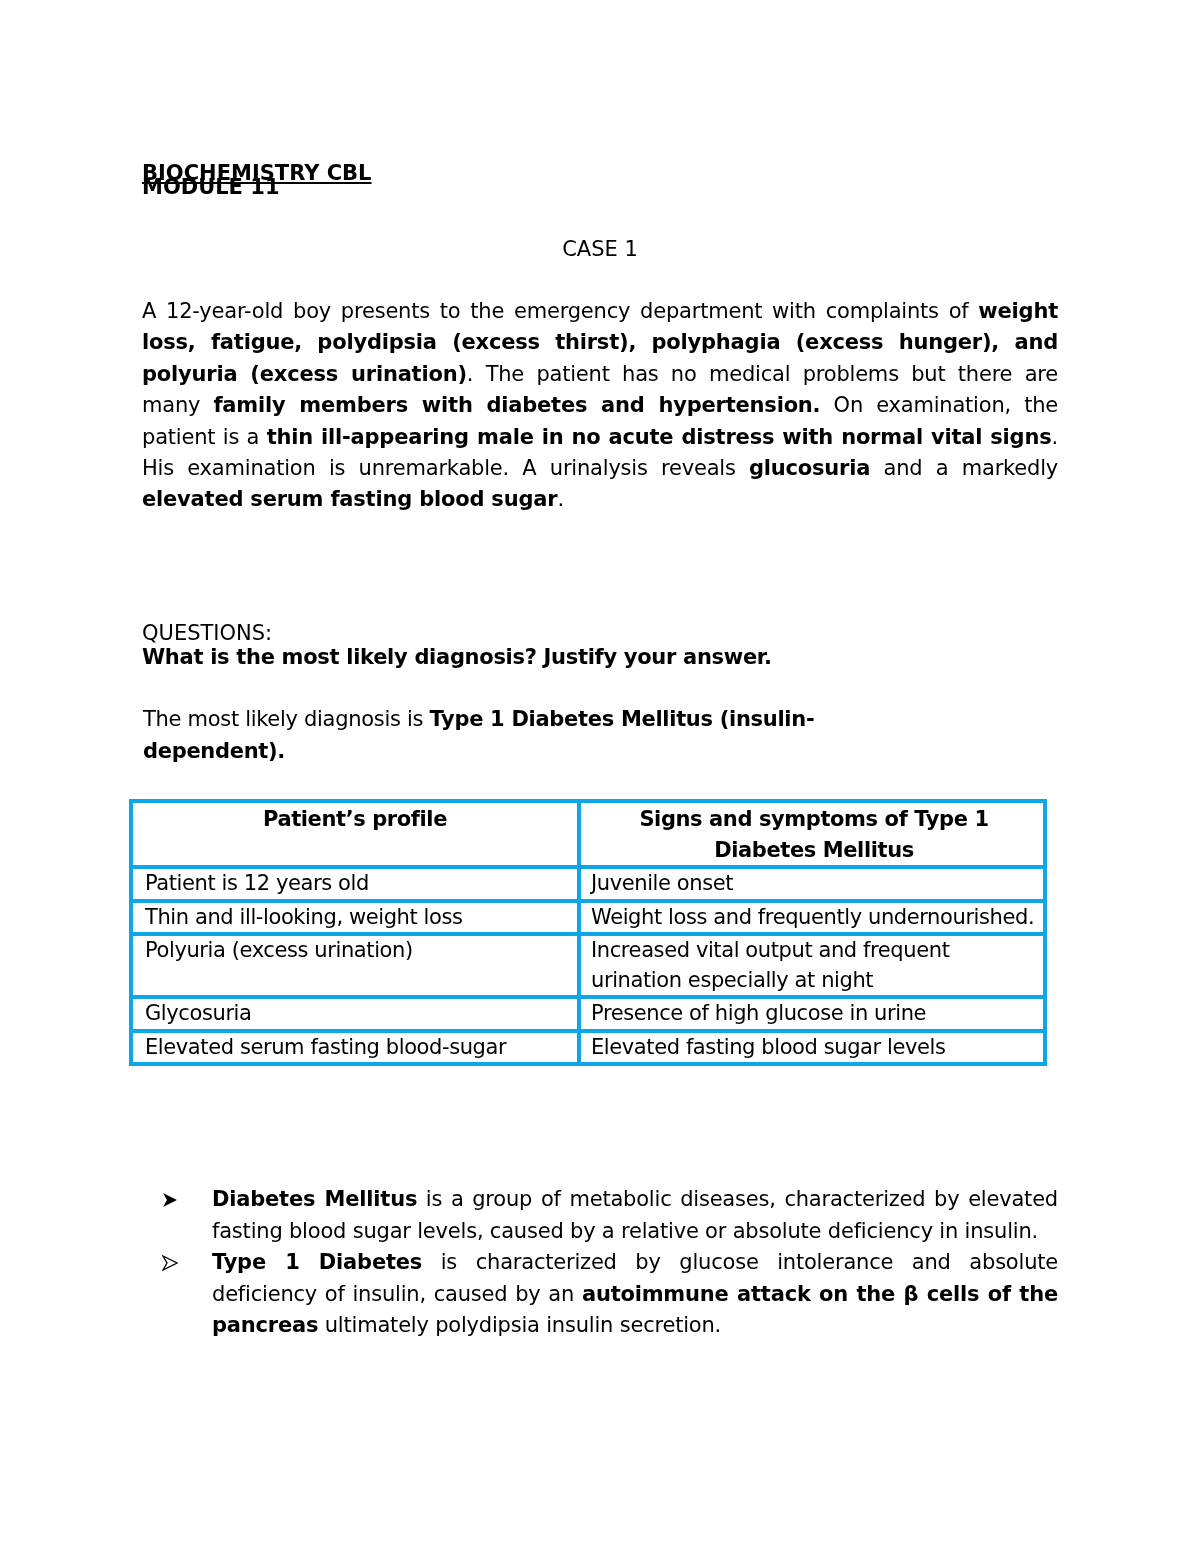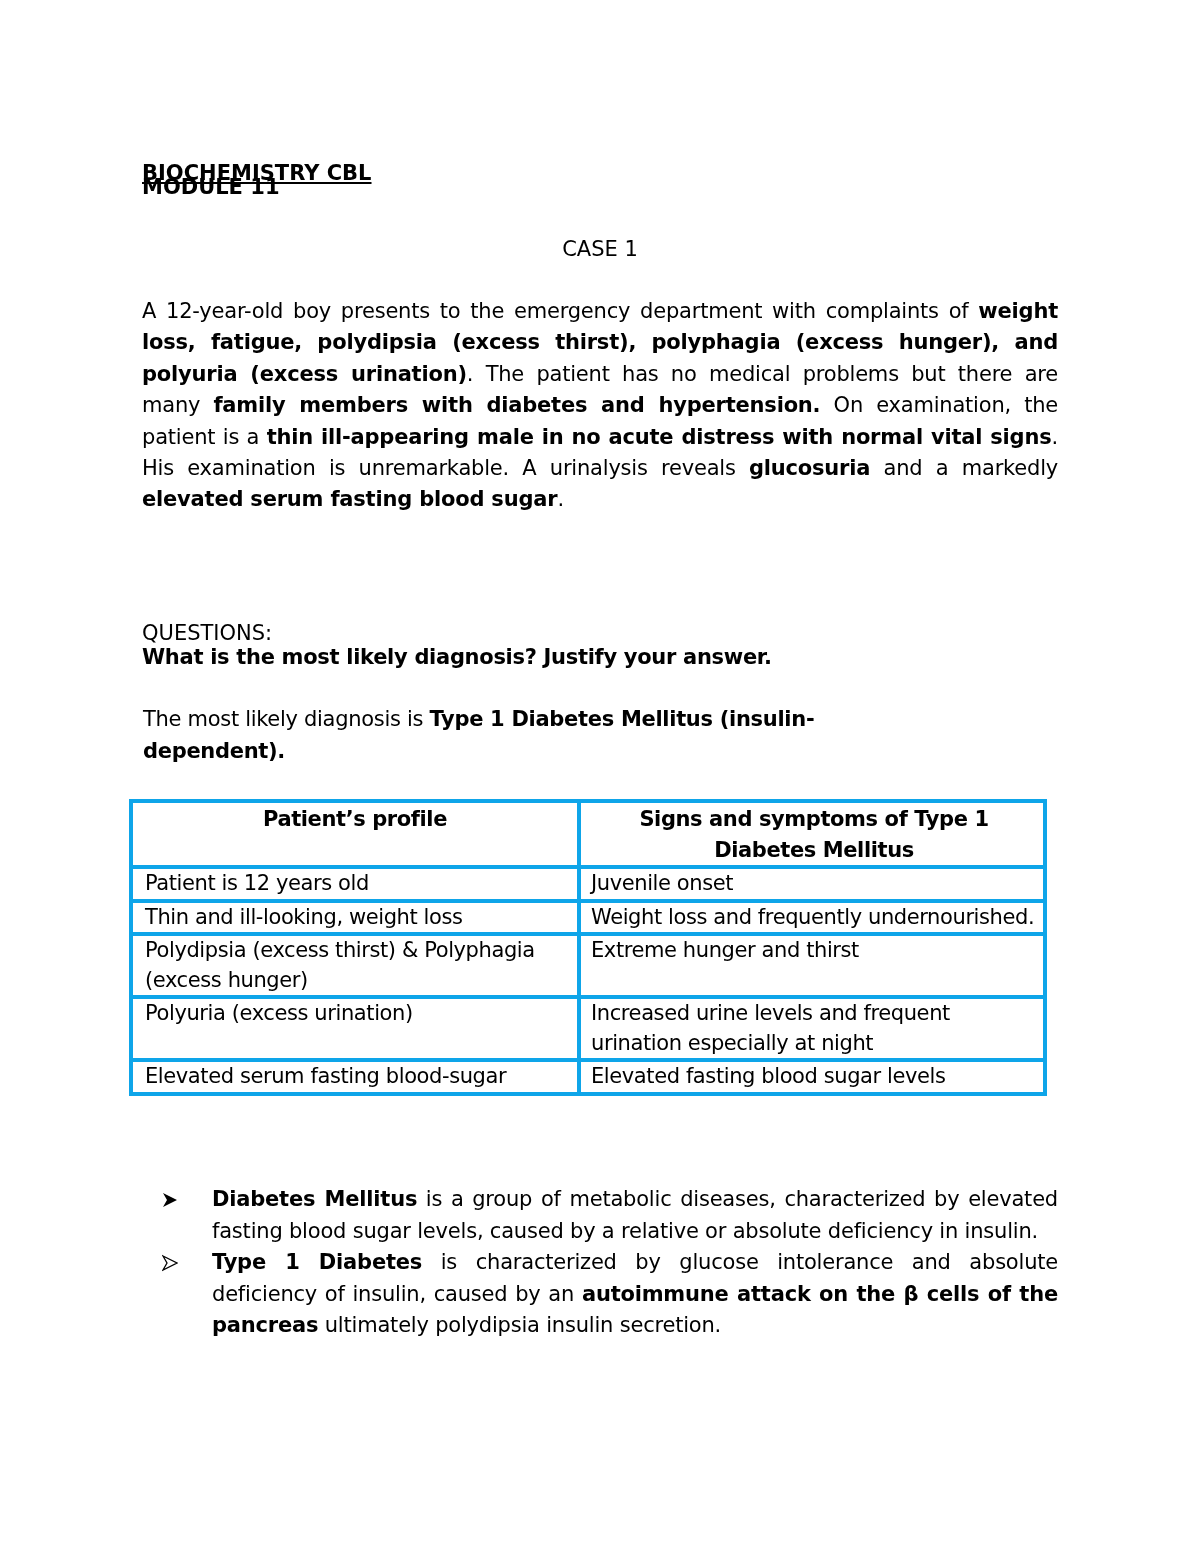--- a/index.html
+++ b/index.html
@@ -155,26 +155,26 @@
     <tbody>
       <tr>
         <td class="c1">Patient is 12 years old</td>
         <td class="c2">Juvenile onset</td>
       </tr>
       <tr>
         <td class="c1">Thin and ill-looking, weight loss</td>
         <td class="c2">Weight loss and frequently undernourished.</td>
       </tr>
       <tr>
-        <td class="c1">Polydipsia (excess thirst) &amp; Polyphagia (excess hunger)</td>
-        <td class="c2">Extreme hunger and thirst</td>
-      </tr>
-      <tr>
         <td class="c1">Polyuria (excess urination)</td>
-        <td class="c2">Increased urine levels and frequent urination especially at night</td>
+        <td class="c2">Increased vital output and frequent urination especially at night</td>
+      </tr>
+      <tr>
+        <td class="c1">Glycosuria</td>
+        <td class="c2">Presence of high glucose in urine</td>
       </tr>
       <tr>
         <td class="c1">Elevated serum fasting blood-sugar</td>
         <td class="c2">Elevated fasting blood sugar levels</td>
       </tr>
     </tbody>
   </table>
 
   <ul class="bullets">
     <li>

